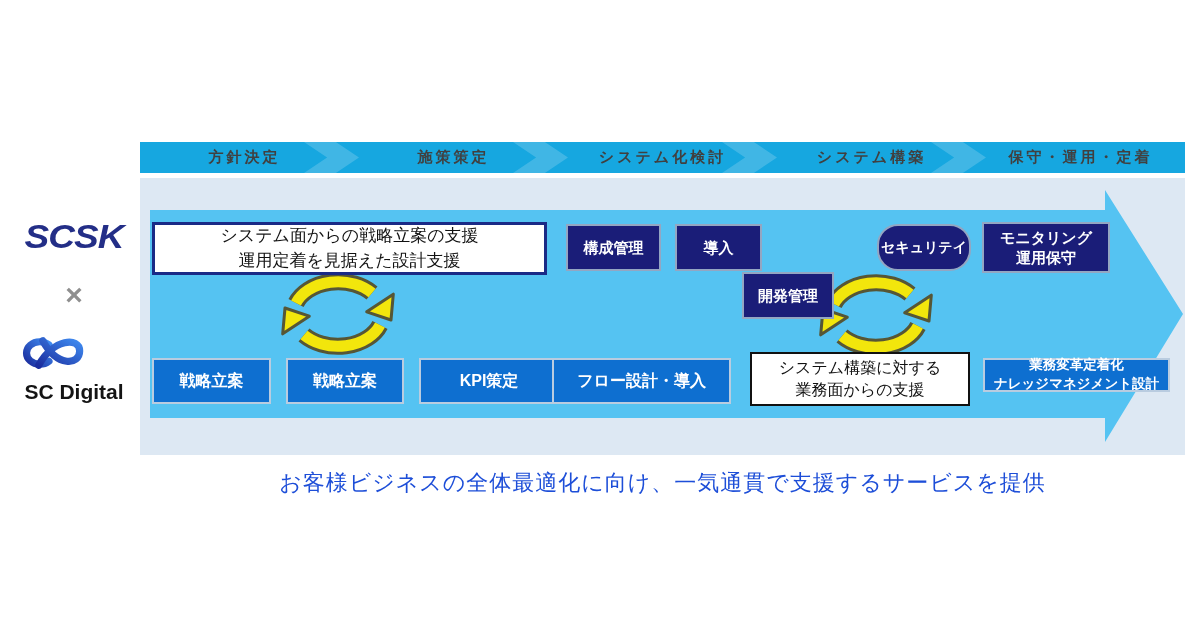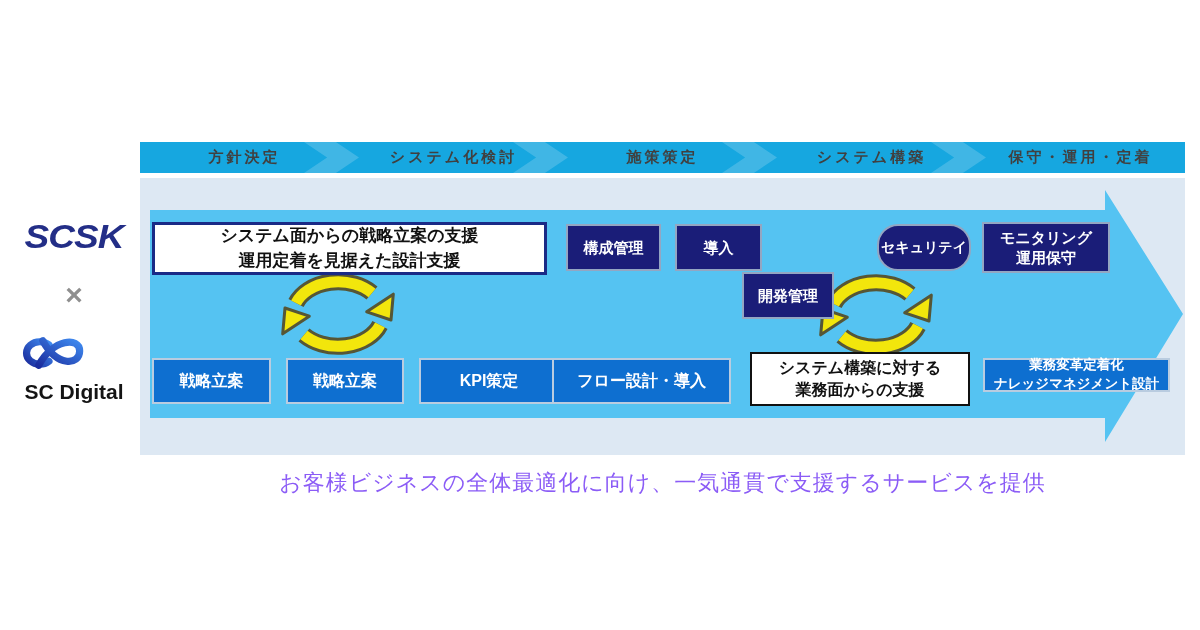--- a/index.html
+++ b/index.html
@@ -33,21 +33,21 @@
   .canvas { position:relative; width:100%; height:277px; background:#dde8f3; }
 
   .flow-arrow { position:absolute; left:10px; top:12px; width:1033px; height:252px;
     background:#55c3f2;
     clip-path:polygon(0px 20px, 955px 20px, 955px 0px, 1033px 124px,
                       955px 252px, 955px 228px, 0px 228px); }
 
   
   .note-box { position:absolute; background:#ffffff; display:flex; flex-direction:column;
     align-items:center; justify-content:center; text-align:center;
-    font-weight:bold; color:#111111; line-height:1.45; }
+    font-weight:normal; color:#111111; line-height:1.45; }
   .note-strategy { left:12px; top:44px; width:395px; height:53px;
     border:3px solid #1a2a86; font-size:17px; }
   .note-business { left:610px; top:174px; width:220px; height:54px;
     border:2px solid #111111; font-size:16px; line-height:1.35; }
 
   .navy-box { position:absolute; top:46px; height:47px; background:#1a1d78;
     border:2px solid #93a6c2; display:flex; flex-direction:column; align-items:center;
     justify-content:center; text-align:center; color:#ffffff; font-size:15px;
     font-weight:bold; line-height:1.3; }
   .nb-1{left:426px;width:95px;} .nb-2{left:535px;width:87px;}
@@ -61,21 +61,21 @@
   .bb-1{left:12px;width:119px;} .bb-2{left:146px;width:118px;}
   .bb-3{left:279px;width:140px;} .bb-4{left:412px;width:179px;}
   .bb-change{left:843px;width:187px;height:34px;font-size:13.5px;line-height:1.4;}
 
   .cycle-svg { position:absolute; width:150px; height:100px; }
   .cycle-1 { left:123px; top:86px; }
   .cycle-2 { left:661px; top:87px; }
 
   
   .caption { position:absolute; left:140px; top:468px; width:1045px;
-    text-align:center; font-size:22px; font-weight:500; color:#8b5cf6; letter-spacing:1px; }
+    text-align:center; font-size:22px; font-weight:500; color:#1d4ed8; letter-spacing:1px; }
 </style>
 </head>
 <body>
 
 <div class="stage">
 
   <div class="brand-col">
     <div class="scsk-logo">SCSK</div>
     <div class="cross-mark">×</div>
     <svg class="scd-symbol" viewBox="0 0 84 48">
@@ -94,22 +94,22 @@
   </div>
 
   <div class="panel">
 
     <div class="phase-bar">
       <div class="phase-chevron chev-1"></div>
       <div class="phase-chevron chev-2"></div>
       <div class="phase-chevron chev-3"></div>
       <div class="phase-chevron chev-4"></div>
       <div class="phase-cell">方針決定</div>
+      <div class="phase-cell">施策策定</div>
       <div class="phase-cell">システム化検討</div>
-      <div class="phase-cell">施策策定</div>
       <div class="phase-cell">システム構築</div>
       <div class="phase-cell">保守・運用・定着</div>
     </div>
 
     <div class="bar-gap"></div>
 
     <div class="canvas">
 
       <div class="flow-arrow"></div>
 

